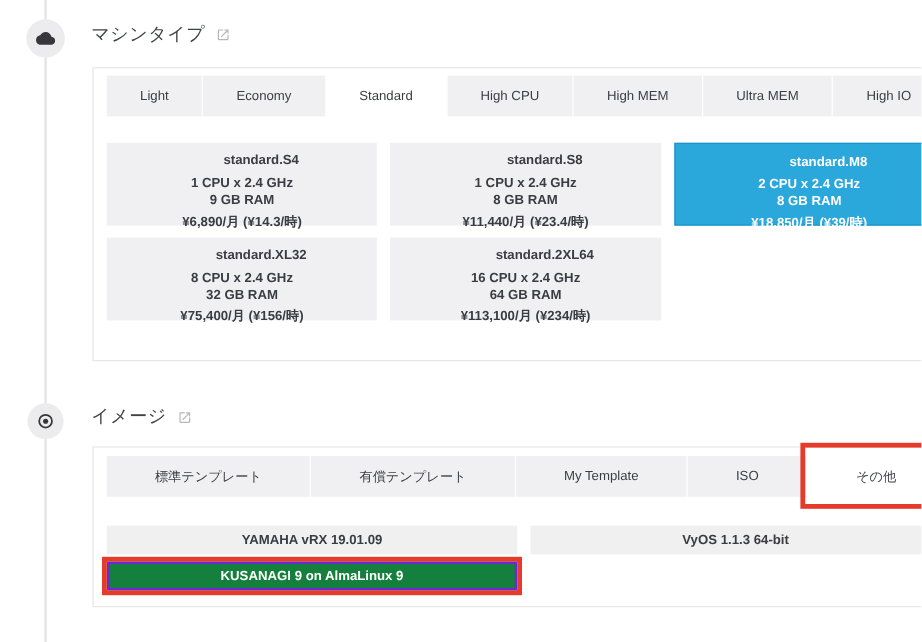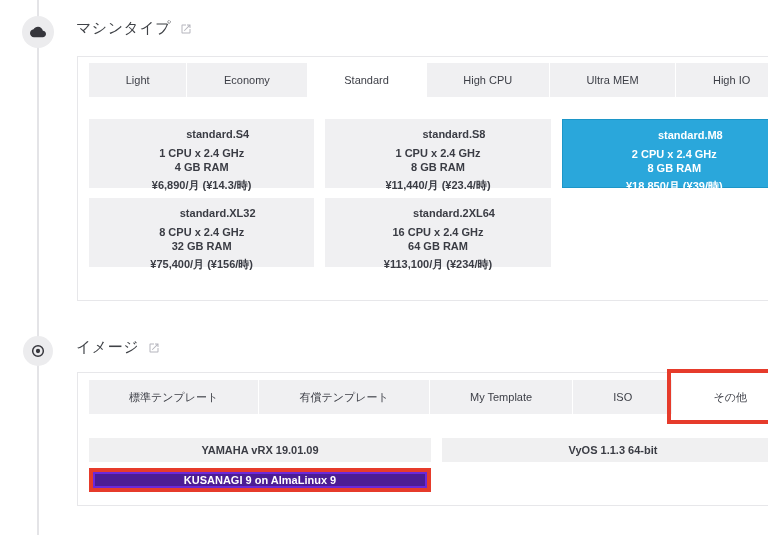--- a/index.html
+++ b/index.html
@@ -37,21 +37,21 @@
   .card { background:#f0f0f2; text-align:center; font-size:11px; font-weight:bold; color:#3a3c44;
           padding-top:8px; line-height:14px; cursor:pointer; }
   .card .card-name { margin-bottom:5px;padding-left:32px; }
   .card .card-price { margin-top:4px; }
   .card.selected { background:#2aa7db; color:#fff; border:1px solid #1c96c8; }
 
   .options { position:absolute; left:11px; right:14px; top:65px; display:grid;
              grid-template-columns:1fr 1fr; column-gap:11px; row-gap:6px; grid-auto-rows:24px;text-align:right; }
   .option { background:#f0f0f1; display:flex; align-items:center; justify-content:center;
             font-size:11px; font-weight:bold; color:#3a3c44; cursor:pointer; position:relative; }
-  .option.selected { background:#4c1d95; color:#fff; border:6px solid #6d28d9; }
+  .option.selected { background:#15803d; color:#fff; border:2px solid #6d28d9; }
 
   .red-frame { position:absolute; border:4px solid #e63b2b; pointer-events:none; z-index:3; }
   .tab .red-frame { top:-11px; bottom:-10px; left:-6px; right:-6px; }
   .option .red-frame { inset:-6px; }
 </style>
 </head>
 <body>
 
 <div class="canvas">
 
@@ -73,29 +73,30 @@
         </svg>
     </span>
   </div>
 
   <div class="panel one">
     <div class="tabs">
       <div class="tab">Light</div>
       <div class="tab">Economy</div>
       <div class="tab active">Standard</div>
       <div class="tab">High CPU</div>
+      <div class="tab">High MEM</div>
       <div class="tab">Ultra MEM</div>
       <div class="tab">High IO</div>
     </div>
 
     <div class="cards">
       <div class="card">
         <div class="card-name">standard.S4</div>
         <div class="card-cpu">1 CPU x 2.4 GHz</div>
-        <div class="card-ram">4 GB RAM</div>
+        <div class="card-ram">9 GB RAM</div>
         <div class="card-price">¥6,890/月 (¥14.3/時)</div>
       </div>
       <div class="card">
         <div class="card-name">standard.S8</div>
         <div class="card-cpu">1 CPU x 2.4 GHz</div>
         <div class="card-ram">8 GB RAM</div>
         <div class="card-price">¥11,440/月 (¥23.4/時)</div>
       </div>
       <div class="card selected">
         <div class="card-name">standard.M8</div>

